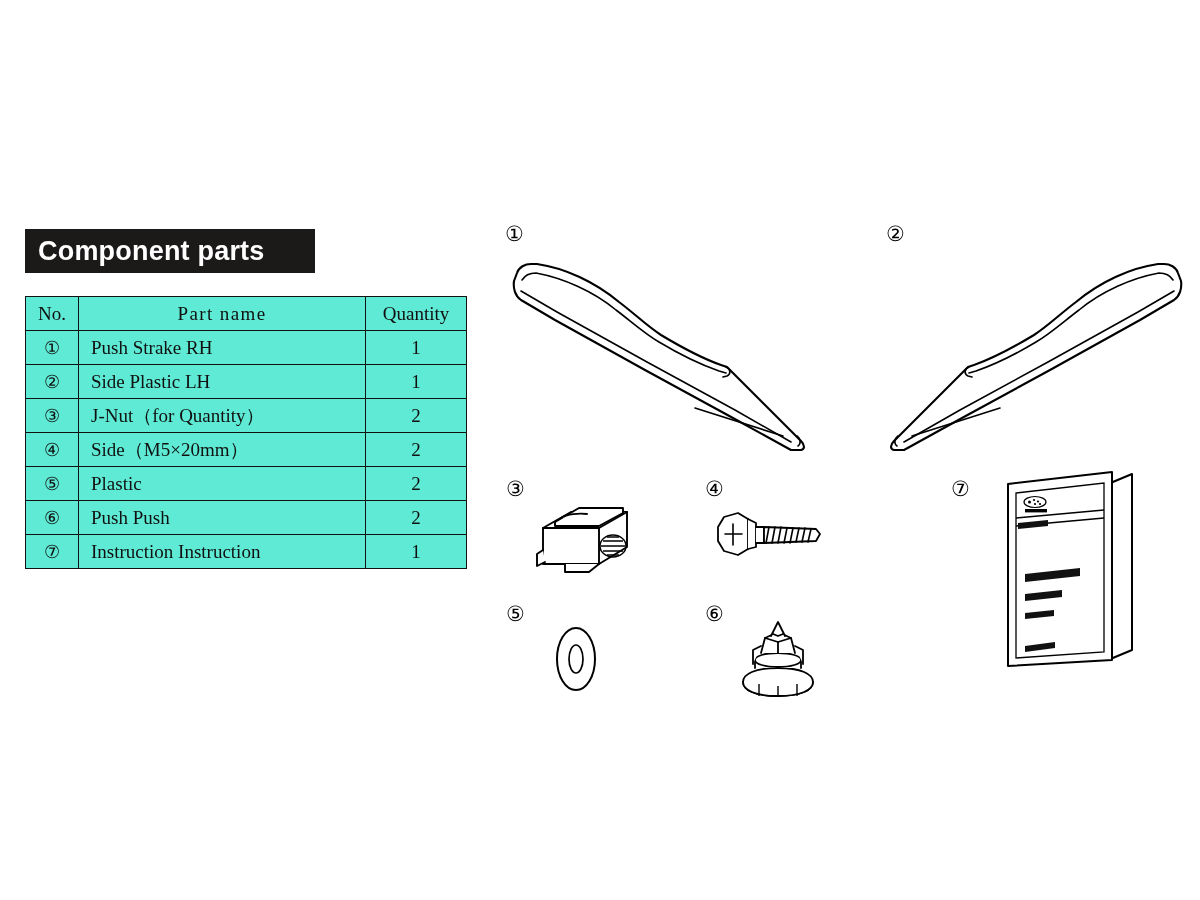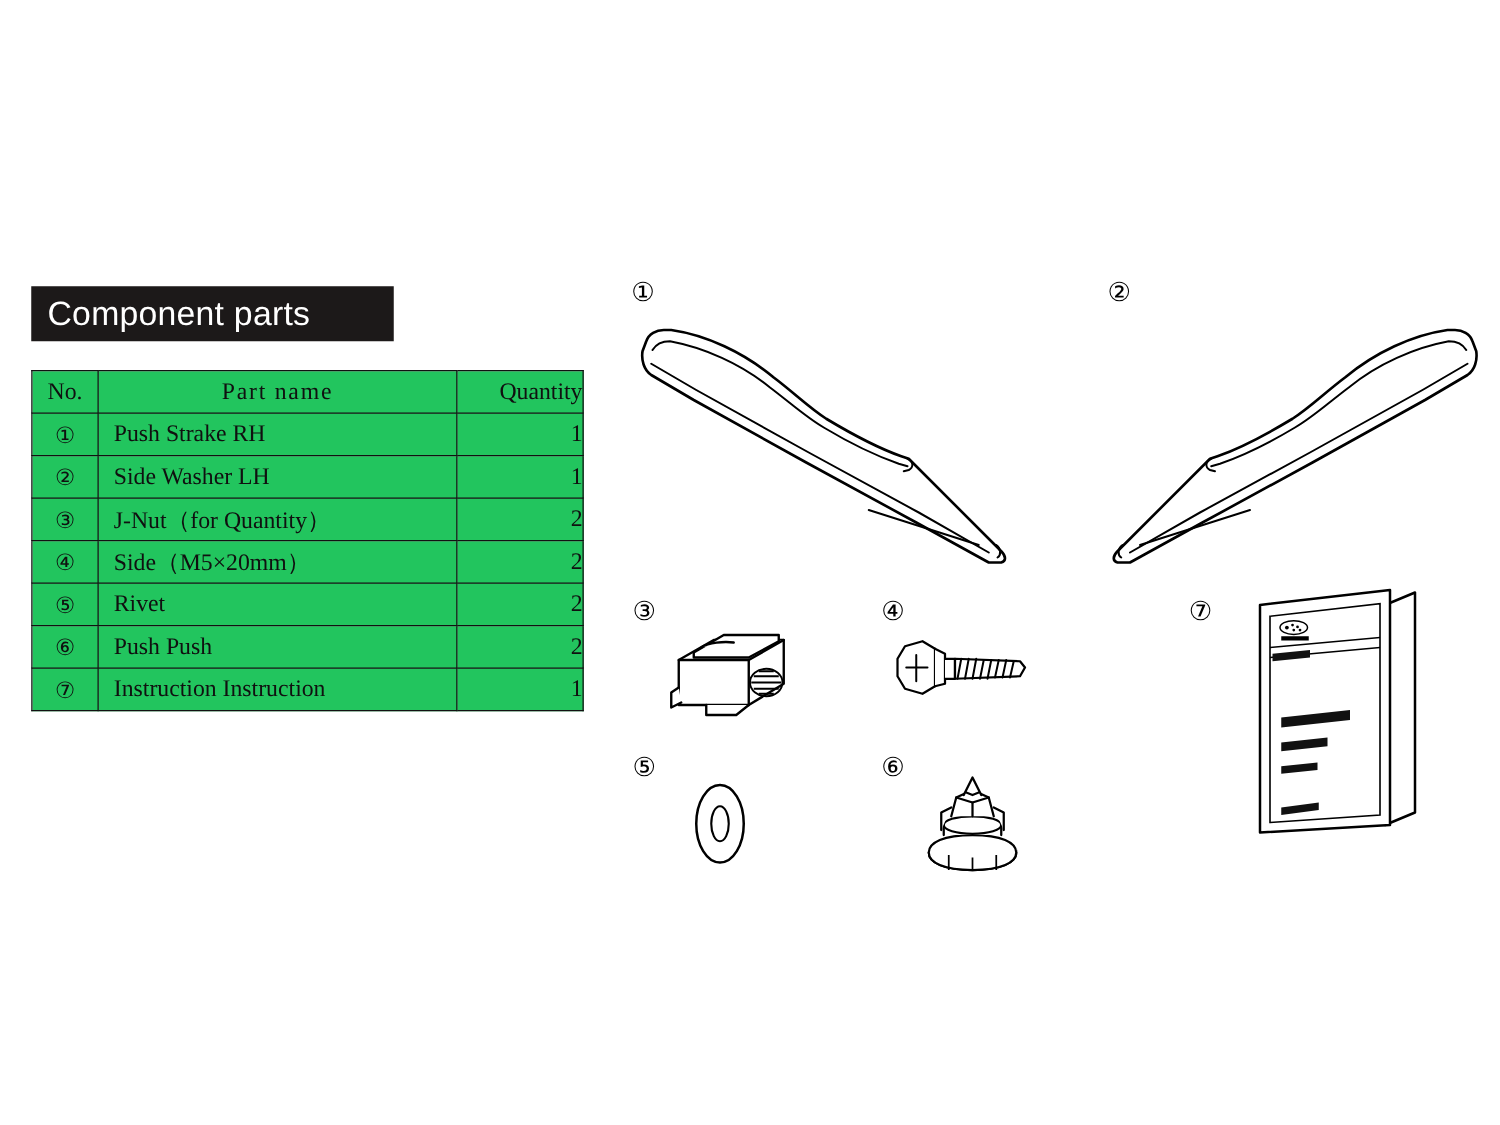--- a/index.html
+++ b/index.html
@@ -22,21 +22,21 @@
     left: 25px;
     top: 229px;
     width: 290px;
     height: 44px;
     background: #1c1919;
     display: flex;
     align-items: center;
   }
   #parts-banner .banner-text {
     font-family: "Liberation Sans", sans-serif;
-    font-weight: normal;
+    font-weight: bold;
     font-size: 27px;
     letter-spacing: 0.2px;
     color: #ffffff;
     padding-left: 13px;
     white-space: nowrap;
   }
 
   
   #parts-table {
     position: absolute;
@@ -47,25 +47,25 @@
     table-layout: fixed;
   }
   #parts-table td, #parts-table th {
     border: 1px solid #111111;
     font-family: "Liberation Serif", serif;
     font-size: 19px;
     font-weight: normal;
     height: 33px;
     padding: 0;
     color: #101010;
-    background: #22c55e;
+    background: #5eead4;
   }
   #parts-table .col-no    { width: 52px;  text-align: center; }
   #parts-table .col-name  { width: 286px; text-align: left; padding-left: 12px; margin-left: 48px; }
-  #parts-table .col-qty   { width: 100px; text-align: right; }
+  #parts-table .col-qty   { width: 100px; text-align: center; }
   #parts-table thead .col-name { text-align: center; padding-left: 0; letter-spacing: 1.4px;}
   #parts-table thead .col-no { letter-spacing: 0px; }
   #parts-table .circ { font-size: 18px; }
   .callout {
     position: absolute;
     font-family: "Liberation Serif", serif;
     font-size: 21px;
     line-height: 1;
     color: #000000;
   }
@@ -89,36 +89,36 @@
     </tr>
   </thead>
   <tbody>
     <tr>
       <td class="col-no circ">①</td>
       <td class="col-name">Push Strake RH</td>
       <td class="col-qty">1</td>
     </tr>
     <tr>
       <td class="col-no circ">②</td>
-      <td class="col-name">Side Washer LH</td>
+      <td class="col-name">Side Plastic LH</td>
       <td class="col-qty">1</td>
     </tr>
     <tr>
       <td class="col-no circ">③</td>
       <td class="col-name">J-Nut（for Quantity）</td>
       <td class="col-qty">2</td>
     </tr>
     <tr>
       <td class="col-no circ">④</td>
       <td class="col-name">Side（M5×20mm）</td>
       <td class="col-qty">2</td>
     </tr>
     <tr>
       <td class="col-no circ">⑤</td>
-      <td class="col-name">Rivet</td>
+      <td class="col-name">Plastic</td>
       <td class="col-qty">2</td>
     </tr>
     <tr>
       <td class="col-no circ">⑥</td>
       <td class="col-name">Push Push</td>
       <td class="col-qty">2</td>
     </tr>
     <tr>
       <td class="col-no circ">⑦</td>
       <td class="col-name">Instruction Instruction</td>

